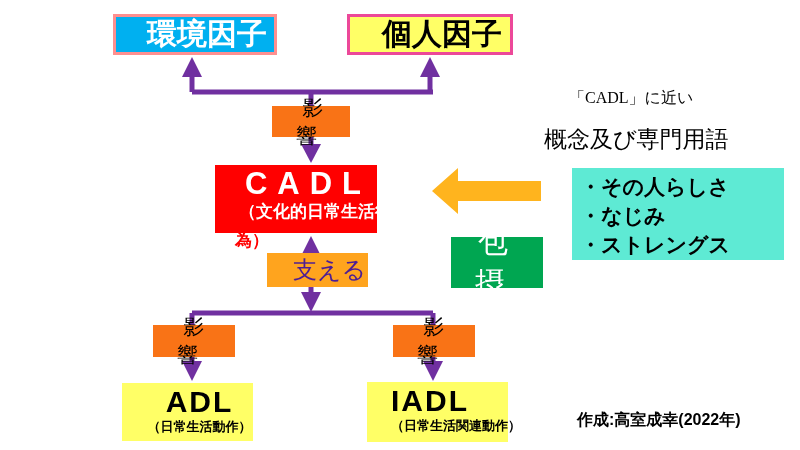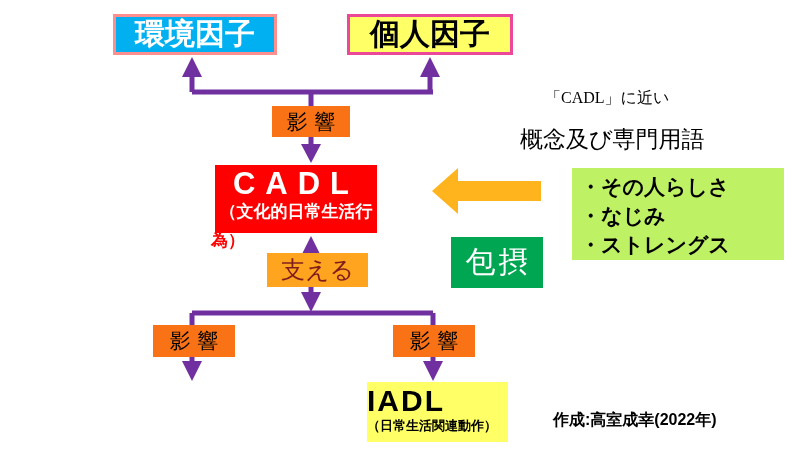--- a/index.html
+++ b/index.html
@@ -4,49 +4,49 @@
 <style>
   html,body{margin:0;padding:0;background:#fff;}
   .stage{
     position:relative;width:800px;height:450px;background:#ffffff;overflow:hidden;
     font-family:"Liberation Sans",sans-serif;
   }
   .abs{position:absolute;box-sizing:border-box;}
   .serif{font-family:"Liberation Serif",serif;}
   .flexc{display:flex;align-items:center;justify-content:center;}
   .layer-lines{position:absolute;left:0;top:0;z-index:1;}
-  .layer-box{z-index:2;}
+  .layer-box{z-index:2;padding-left:24px;}
 
   
   .env-box{left:113px;top:14px;width:164px;height:41px;background:#00B0F0;border:3px solid #FF8F8F;
     color:#fff;font-size:30px;font-weight:bold;}
   .personal-box{left:347px;top:14px;width:166px;height:41px;background:#FFFF66;border:3px solid #ec4899;
     color:#000;font-size:30px;font-weight:bold;}
 
   
   .influence{background:#f97316;color:#000;font-size:21px;letter-spacing:.3em;text-indent:.3em;}
   .influence-top{left:272px;top:106px;width:78px;height:31px;}
   .influence-left{left:153px;top:325px;width:82px;height:32px;}
   .influence-right{left:393px;top:325px;width:82px;height:32px;}
 
   
   .cadl-box{left:215px;top:165px;width:162px;height:68px;background:#FF0000;color:#fff;text-align:center;}
   .cadl-title{font-size:31px;font-weight:bold;letter-spacing:10px;line-height:36px;margin-top:1px;}
   .cadl-sub{font-size:17px;font-weight:bold;line-height:20px;white-space:nowrap;}
   .cadl-overflow{left:211px;top:229px;color:#FF0000;font-size:17px;font-weight:bold;}
 
   
-  .support-box{left:267px;top:253px;width:101px;height:34px;background:#FFA41E;color:#7f1d1d;font-size:24px;justify-content:center;}
+  .support-box{left:267px;top:253px;width:101px;height:34px;background:#FFA41E;color:#4c1d95;font-size:24px;justify-content:center;}
   .inclusion-box{left:451px;top:237px;width:92px;height:51px;background:#00A651;color:#fff;
     font-size:30px;letter-spacing:3px;text-indent:3px;}
 
   
   .heading1{left:545px;top:88px;width:230px;text-align:left;font-size:16px;color:#000;}
   .heading2{left:520px;top:124px;width:230px;text-align:left;font-size:23px;color:#000;}
-  .terms-box{left:572px;top:168px;width:212px;height:92px;background:#bef264;color:#000;
+  .terms-box{left:572px;top:168px;width:212px;height:92px;background:#5eead4;color:#000;
     font-weight:bold;font-size:21px;line-height:29px;padding:4px 0 8px 8px;}
 
   
   .adl-box{left:122px;top:383px;width:131px;height:58px;background:#FFFF66;color:#000;text-align:center;}
   .iadl-box{left:367px;top:382px;width:141px;height:60px;background:#FFFF66;color:#000;}
   .dl-title{font-size:30px;font-weight:bold;letter-spacing:2px;line-height:34px;margin-top:2px;}
   .dl-sub{font-size:13px;font-weight:bold;line-height:16px;white-space:nowrap;}
 
   .credit{left:553px;top:410px;font-size:16px;font-weight:bold;color:#000;}
 </style>
@@ -115,20 +115,24 @@
     <div>・ストレングス</div>
   </div>
 
   <div class="abs layer-box flexc serif influence influence-left">
     <span>影響</span>
   </div>
   <div class="abs layer-box flexc serif influence influence-right">
     <span>影響</span>
   </div>
 
+  <div class="abs layer-box adl-box">
+    <div class="dl-title">ADL</div>
+    <div class="dl-sub">（日常生活動作）</div>
+  </div>
   <div class="abs layer-box iadl-box">
     <div class="dl-title">IADL</div>
     <div class="dl-sub">（日常生活関連動作）</div>
   </div>
 
   <div class="abs layer-box credit">作成:高室成幸(2022年)</div>
 
 </div>
 
 </body></html>

